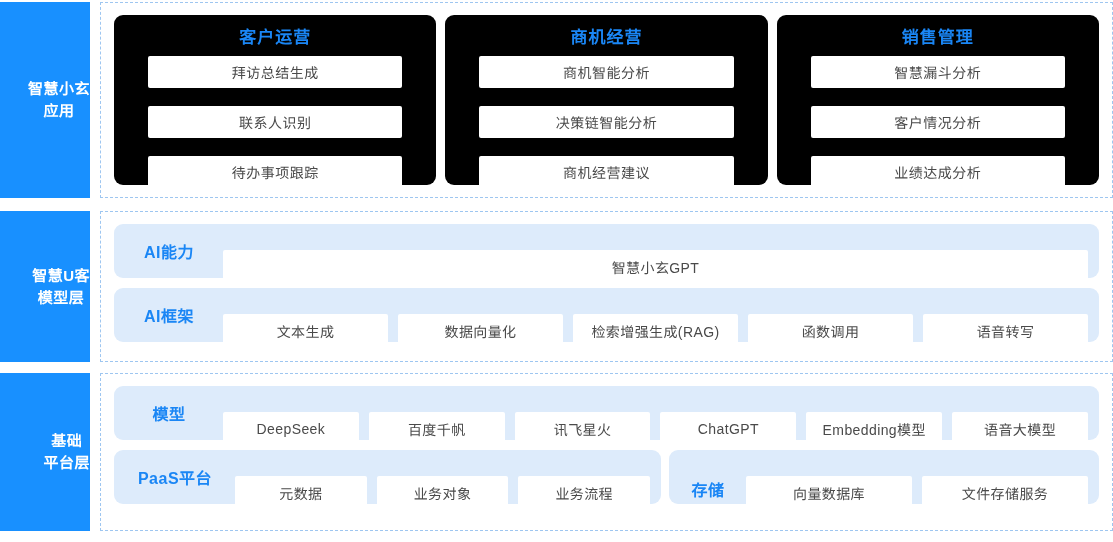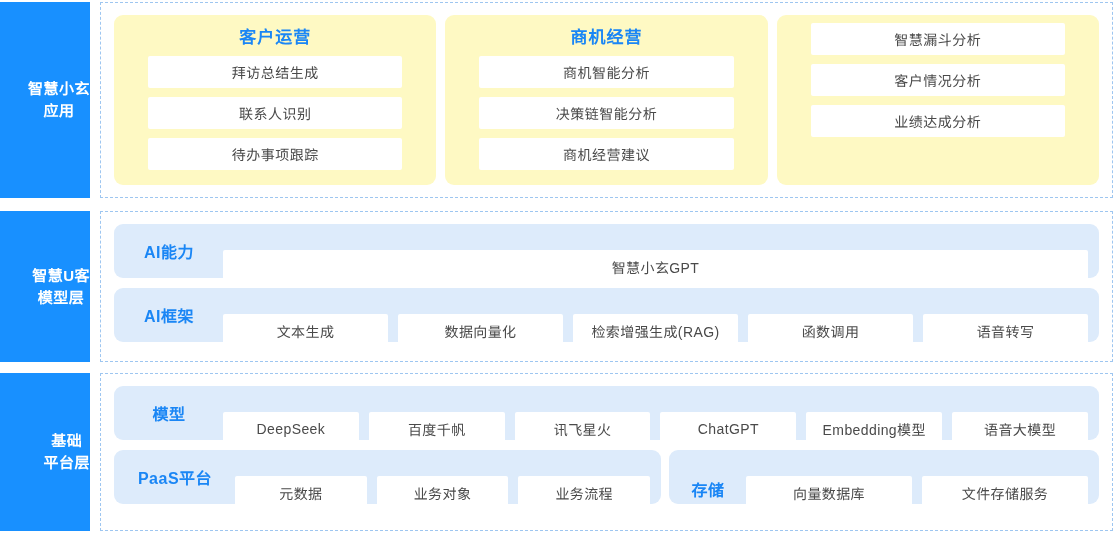--- a/index.html
+++ b/index.html
@@ -64,41 +64,41 @@
   
   .app-cards {
     display: flex;
     gap: 9px;
     padding: 12px 13px;
     box-sizing: border-box;
     width: 100%;
   }
   .app-card {
     flex: 1 1 0;
-    background: #fef9c3;
+    background: #000000;
     border-radius: 9px;
     padding: 8px 12px 12px 12px;
     box-sizing: border-box;
     display: flex;
     flex-direction: column;
     align-items: stretch;
   }
   .app-card-title {
     text-align: center;
     color: #1a86f5;
     font-size: 17px;
     font-weight: bold;
     letter-spacing: 1px;
     margin: 6px 0 10px 0;
     line-height: 1;
   }
   .app-items {
     display: flex;
     flex-direction: column;
-    gap: 9px;
+    gap: 18px;
     padding: 0 22px;
   }
   .app-item {
     background: #ffffff;
     border-radius: 2px;
     height: 32px;
     display: flex;
     align-items: center;
     justify-content: center;
     font-size: 14px;
@@ -201,20 +201,21 @@
         <div class="app-card">
           <div class="app-card-title">商机经营</div>
           <div class="app-items">
             <div class="app-item">商机智能分析</div>
             <div class="app-item">决策链智能分析</div>
             <div class="app-item">商机经营建议</div>
           </div>
         </div>
 
         <div class="app-card">
+          <div class="app-card-title">销售管理</div>
           <div class="app-items">
             <div class="app-item">智慧漏斗分析</div>
             <div class="app-item">客户情况分析</div>
             <div class="app-item">业绩达成分析</div>
           </div>
         </div>
 
       </div>
     </div>
   </div>

